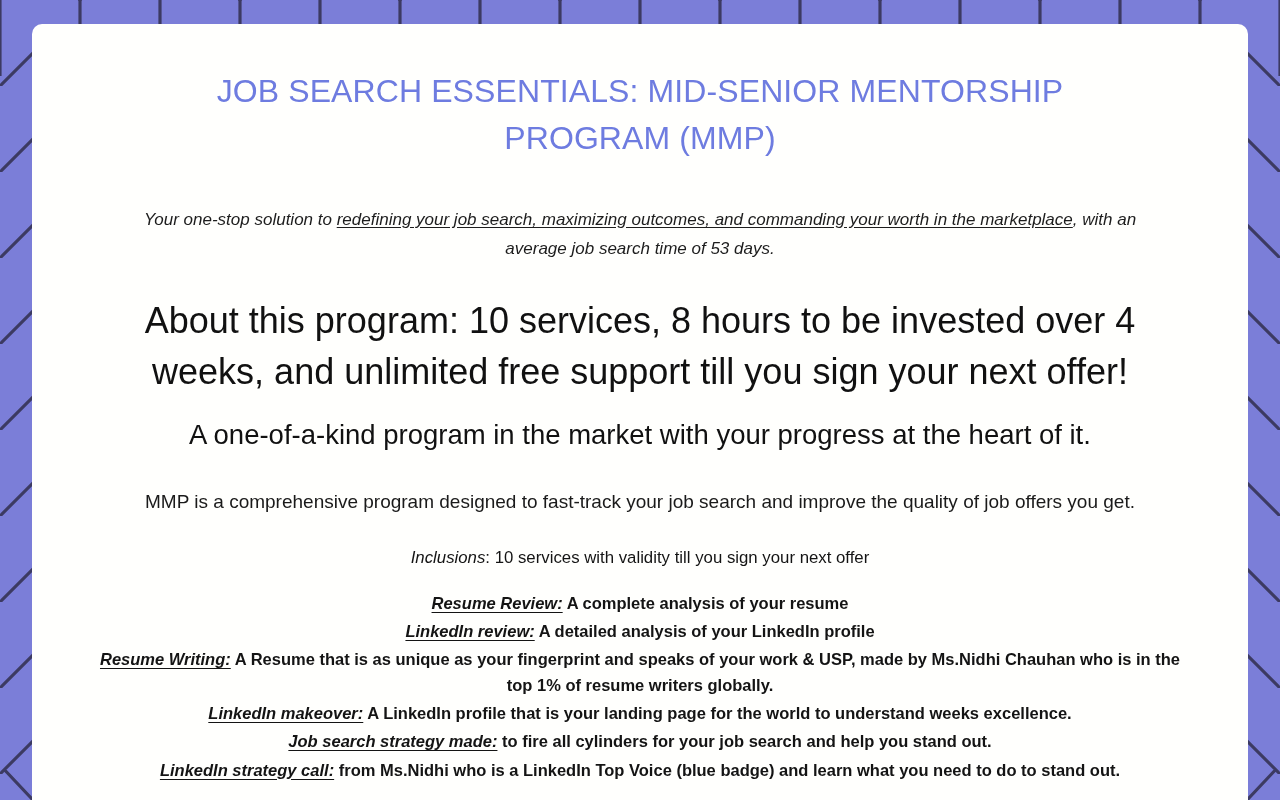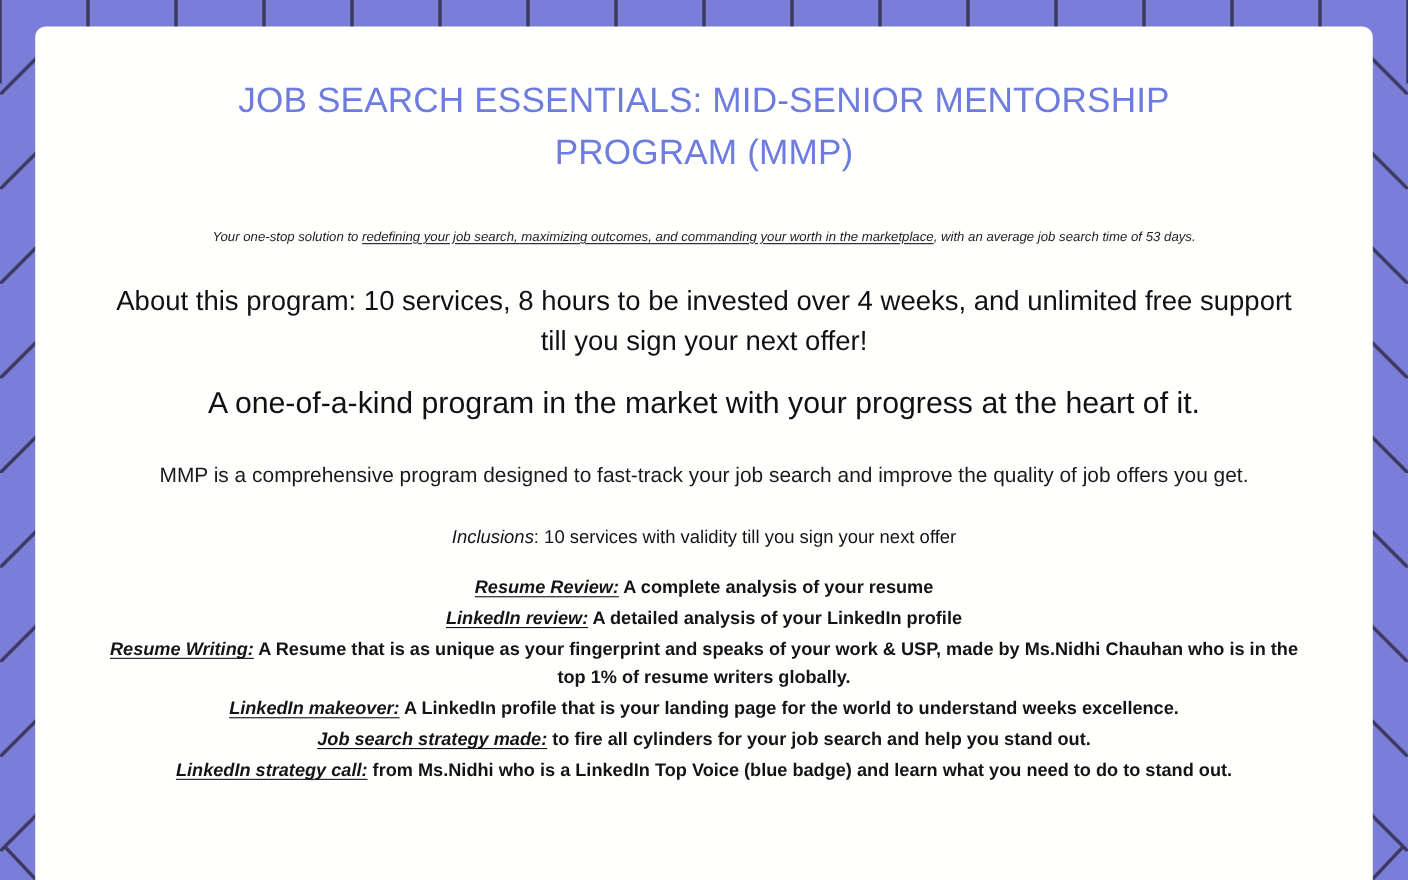--- a/index.html
+++ b/index.html
@@ -48,31 +48,31 @@
     line-height: 1.48;
     text-align: center;
     letter-spacing: 0.1px;
     padding: 0 58px;
   }
 
   .subtitle {
     margin-top: 42px;
     text-align: center;
     font-style: italic;
-    font-size: 12px;
+    font-size: 17px;
     line-height: 1.72;
     color: #1d1d1d;
     padding: 0 22px;
   }
   .subtitle u { text-decoration: underline; text-underline-offset: 2px; }
 
   .lead {
     margin-top: 32px;
     text-align: center;
-    font-size: 25px;
+    font-size: 36px;
     line-height: 1.42;
     color: #111;
     font-weight: 400;
     padding: 0 8px;
   }
 
   .lead-2 {
     margin-top: 18px;
     text-align: center;
     font-size: 27.5px;

